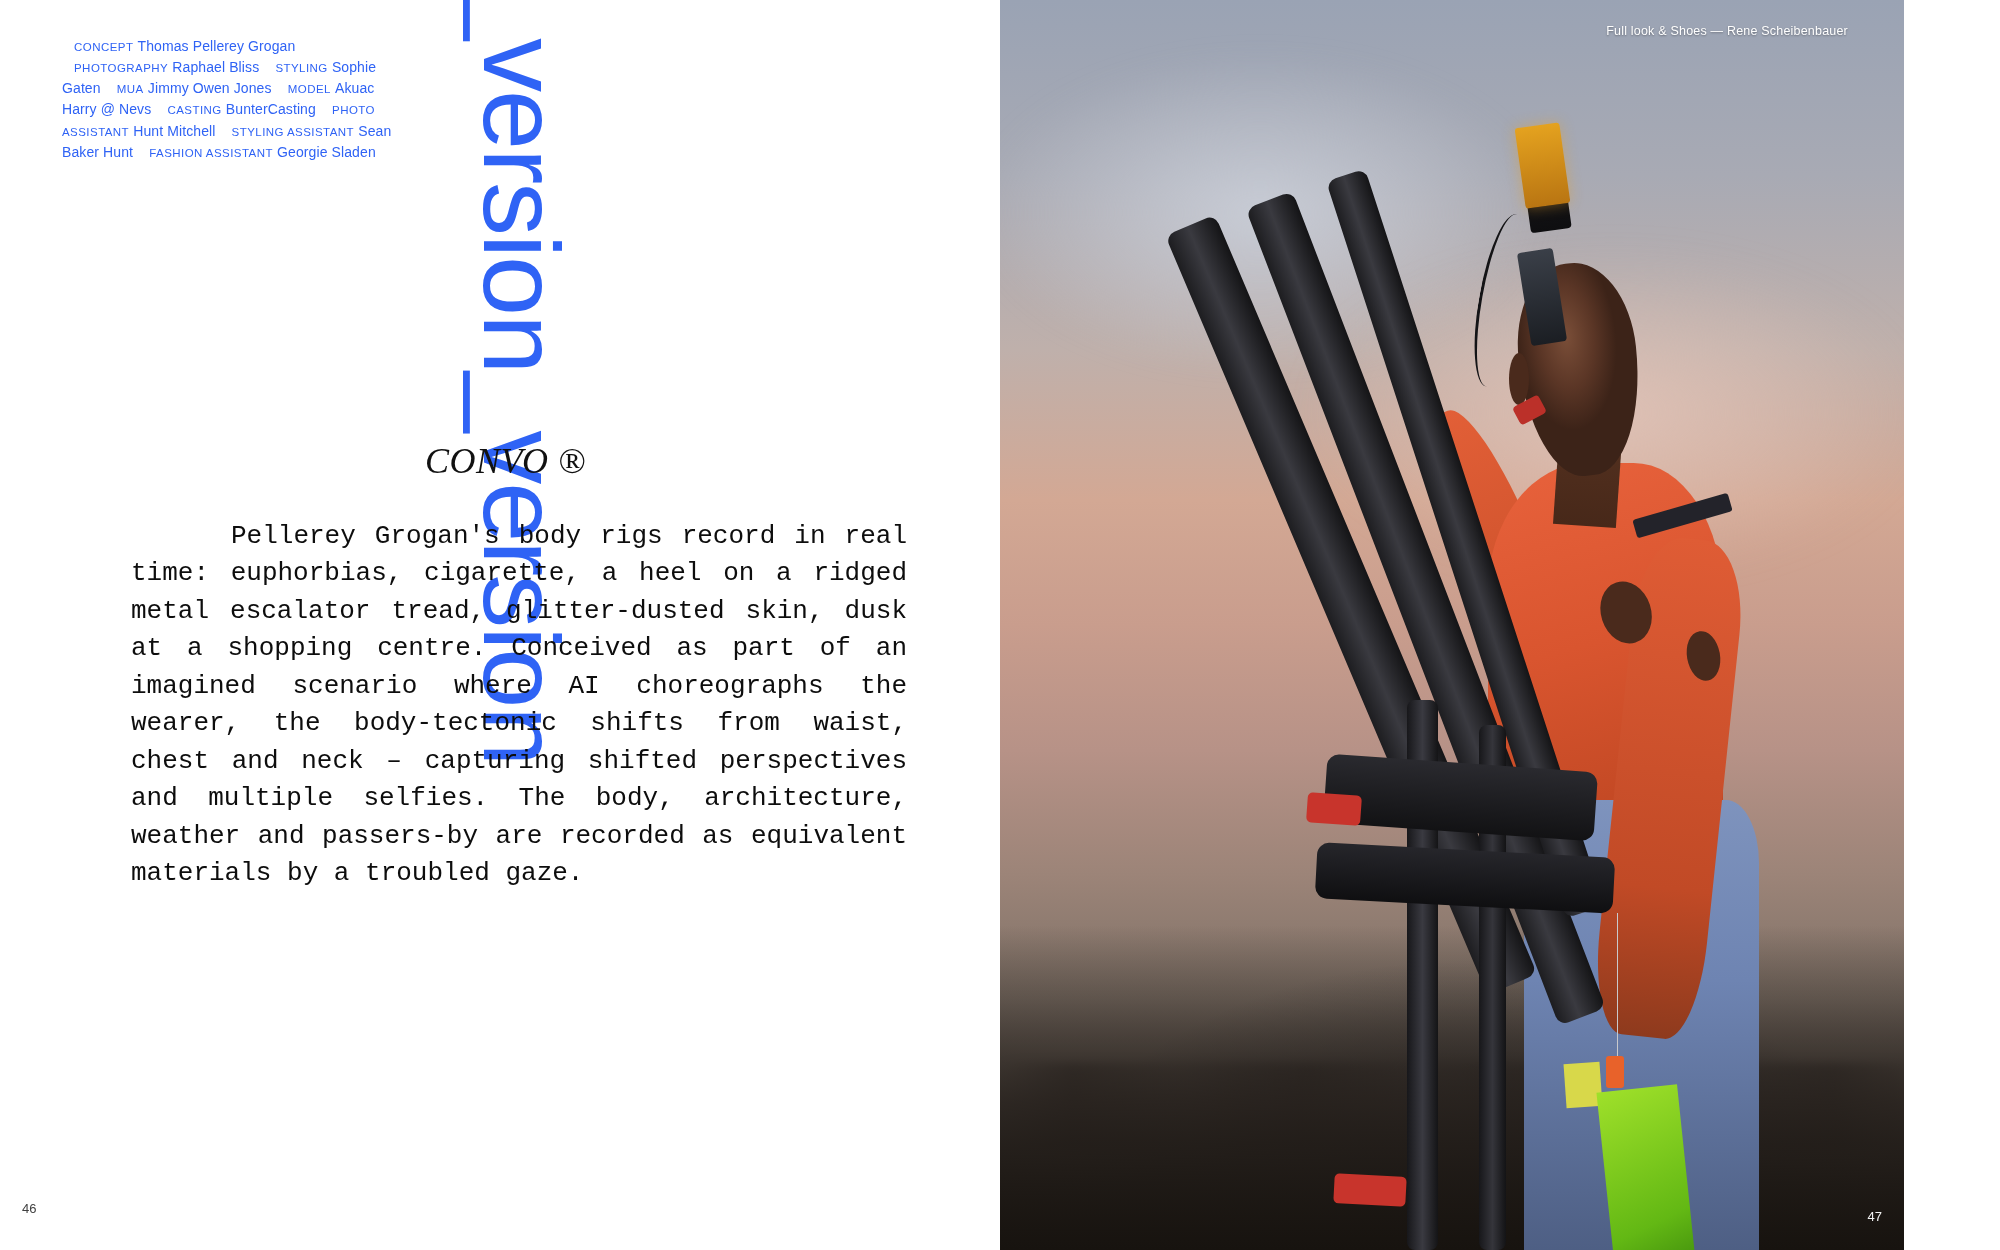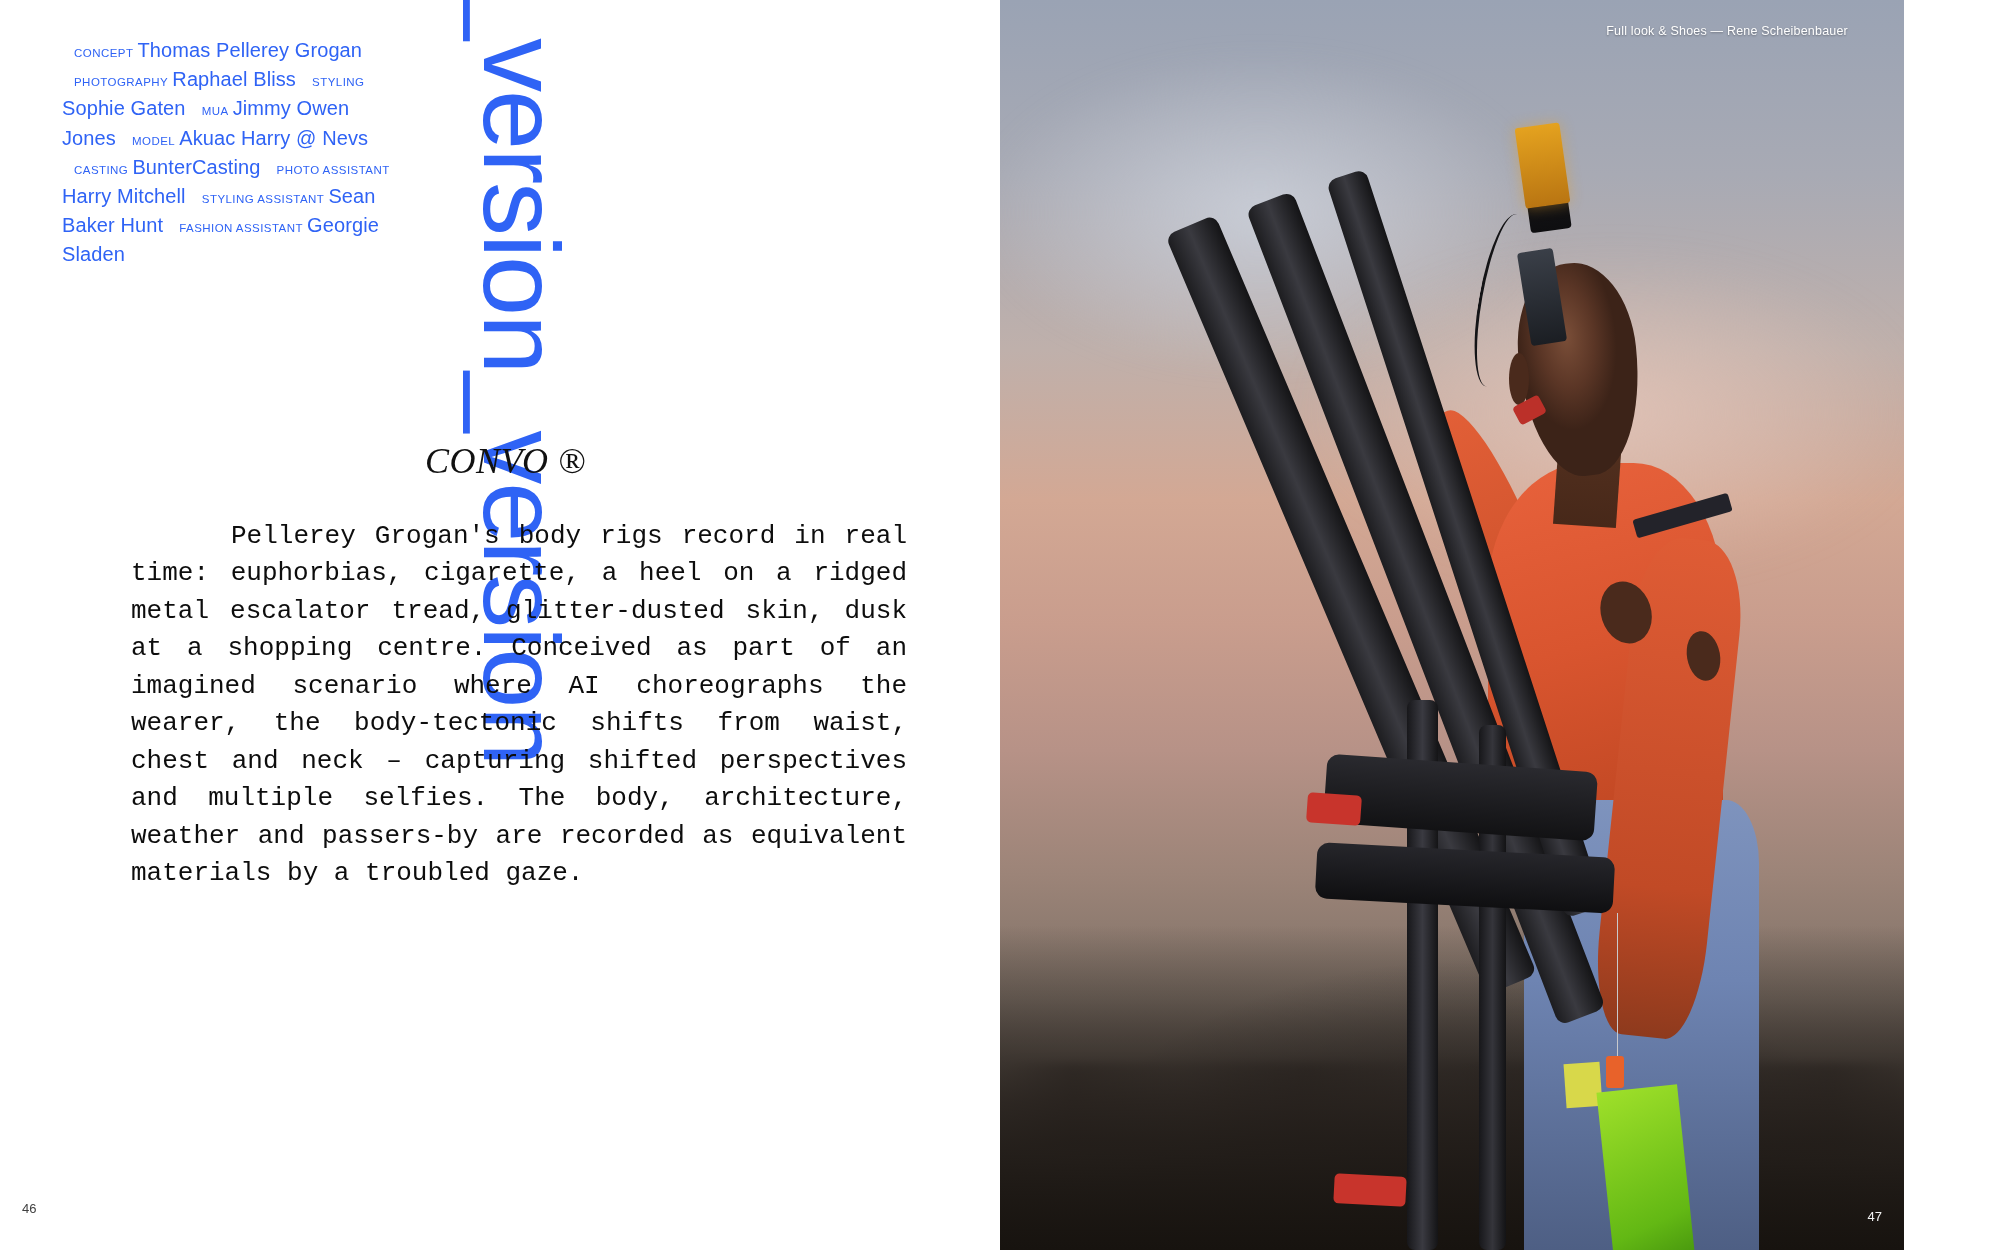--- a/index.html
+++ b/index.html
@@ -31,21 +31,21 @@
     letter-spacing: 0.1px;
     font-weight: 500;
   }
   .credits .role {
     font-size: 11.5px;
     letter-spacing: 0.45px;
     text-transform: uppercase;
     font-weight: 500;
     margin-left: 12px;
   }
-  .credits .name { font-size: 20px; font-weight: 500; }
+  .credits .name { font-size: 14px; font-weight: 500; }
 
   
   .vertical-word {
     position: absolute;
     left: 455px;
     top: -20px;
     height: 1290px;
     width: 120px;
     color: #2f63f5;
     font-size: 108px;
@@ -366,21 +366,21 @@
       <span class="name">Raphael Bliss</span>
       <span class="role">STYLING</span>
       <span class="name">Sophie Gaten</span>
       <span class="role">MUA</span>
       <span class="name">Jimmy Owen Jones</span>
       <span class="role">MODEL</span>
       <span class="name">Akuac Harry @ Nevs</span>
       <span class="role">CASTING</span>
       <span class="name">BunterCasting</span>
       <span class="role">PHOTO ASSISTANT</span>
-      <span class="name">Harry Mitchell</span>
+      <span class="name">Hunt Mitchell</span>
       <span class="role">STYLING ASSISTANT</span>
       <span class="name">Sean Baker Hunt</span>
       <span class="role">FASHION ASSISTANT</span>
       <span class="name">Georgie Sladen</span>
     </div>
 
     <div class="vertical-word">_version_version</div>
 
     <div class="convo">CONVO ®</div>
 

